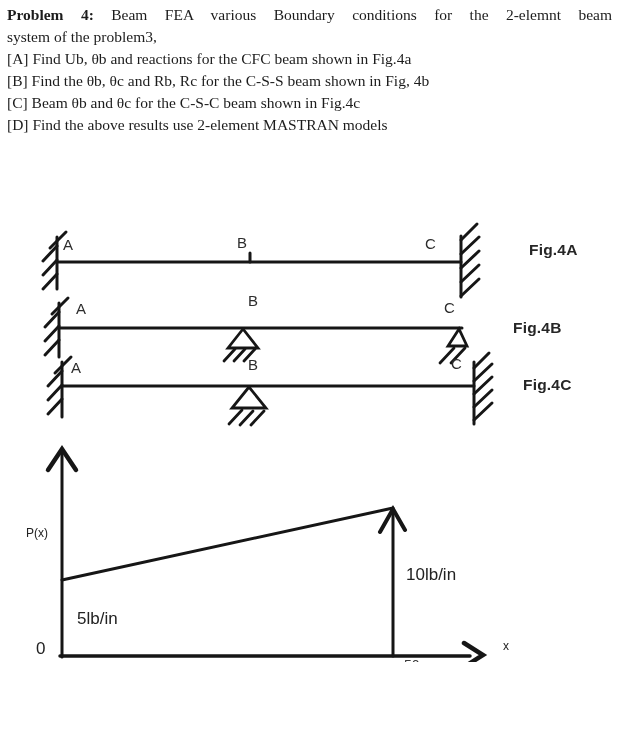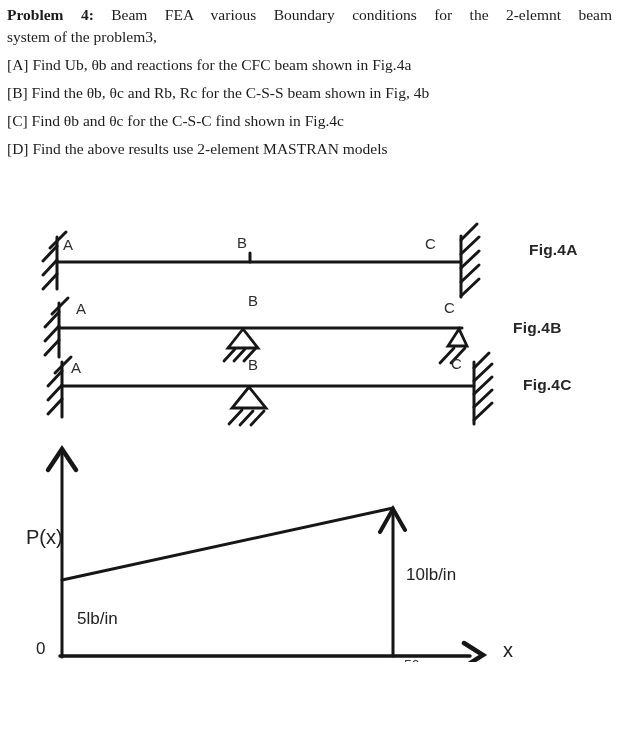--- a/index.html
+++ b/index.html
@@ -11,51 +11,51 @@
     font-family:"Liberation Serif", serif;
     color:#1c1c1c;
   }
   .text-block{
     position:absolute;left:7px;top:4px;width:605px;
     font-size:15.5px;line-height:22px;
   }
   .para{margin:0;}
   .para.heading{text-align:justify;text-align-last:justify;}
   .para.intro{margin-top:7px;}
-  .para.item{margin-top:6px;}
+  .para.item{}
   .para.heading strong{font-weight:bold;}
   svg.art{position:absolute;left:0;top:0;width:618px;height:742px;}
   .lbl{
     position:absolute;
     font-family:"Liberation Sans", sans-serif;
     color:#2d2d2d;
     font-size:15px;
     line-height:1;
     white-space:nowrap;
   }
   .figcap{font-weight:600;color:#262626;font-size:15.5px;letter-spacing:.2px;}
   .big{font-size:17px;color:#222;}
-  .mid{font-size:20px;color:#222;}
+  .mid{font-size:12px;color:#222;}
   .small{font-size:14px;color:#3a3a3a;margin-left:9px;}
   .serifcap{font-family:Liberation Serif, serif;font-size:22px;color:#1c1c1c;}
 </style>
 </head>
 <body>
 
 <div class="page">
 
   <div class="text-block">
     <div class="para heading">
       <strong>Problem 4:</strong>
       <span>Beam FEA various Boundary conditions for the 2-elemnt beam</span>
     </div>
     <div class="para">system of the problem3,</div>
     <div class="para item">[A] Find Ub, θb and reactions for the CFC beam shown in Fig.4a</div>
     <div class="para item">[B] Find the θb, θc and Rb, Rc for the C-S-S beam shown in Fig, 4b</div>
-    <div class="para item">[C] Find θb and θc for the C-S-C find shown in Fig.4c</div>
+    <div class="para item">[C] Beam θb and θc for the C-S-C beam shown in Fig.4c</div>
     <div class="para item">[D] Find the above results use 2-element MASTRAN models</div>
   </div>
 
   <svg class="art" viewBox="0 0 618 742" stroke="#161616" fill="none" stroke-linecap="round">
 
     <g>
       <g stroke-width="3">
         <line x1="57" y1="237" x2="57" y2="289"></line>
         <line x1="66" y1="232" x2="50" y2="248"></line>
         <line x1="57" y1="246" x2="43" y2="261"></line>

